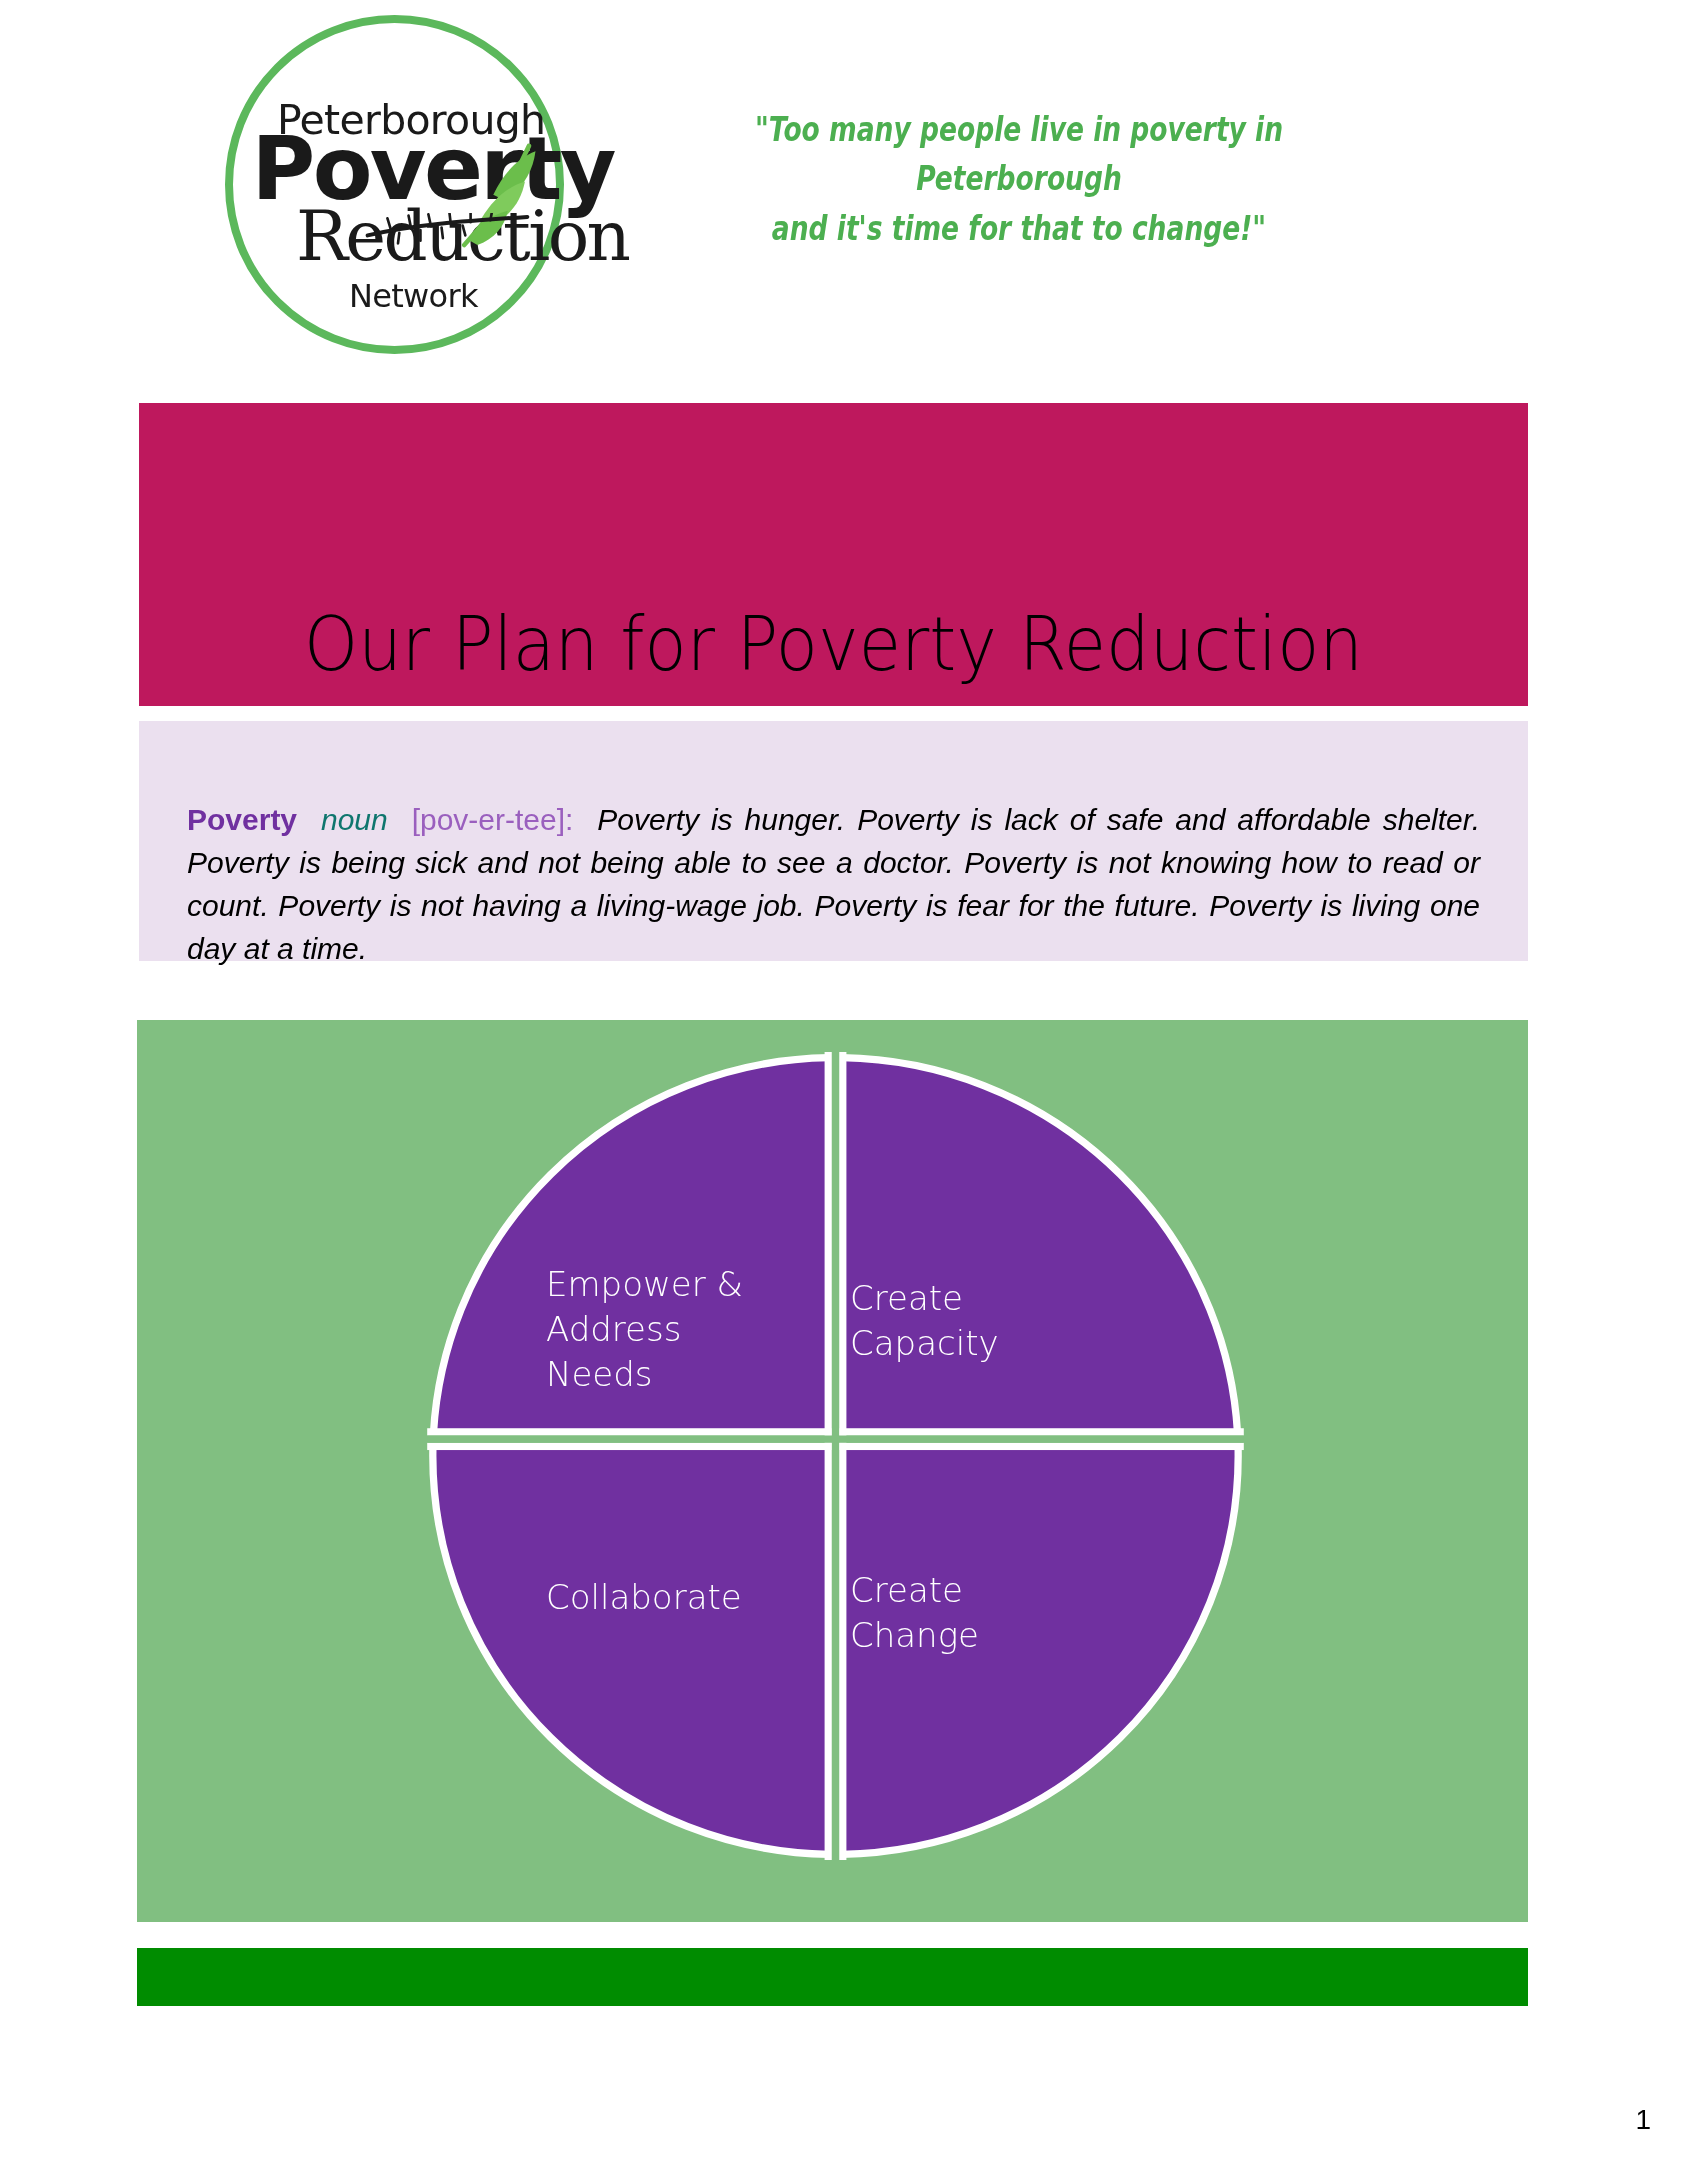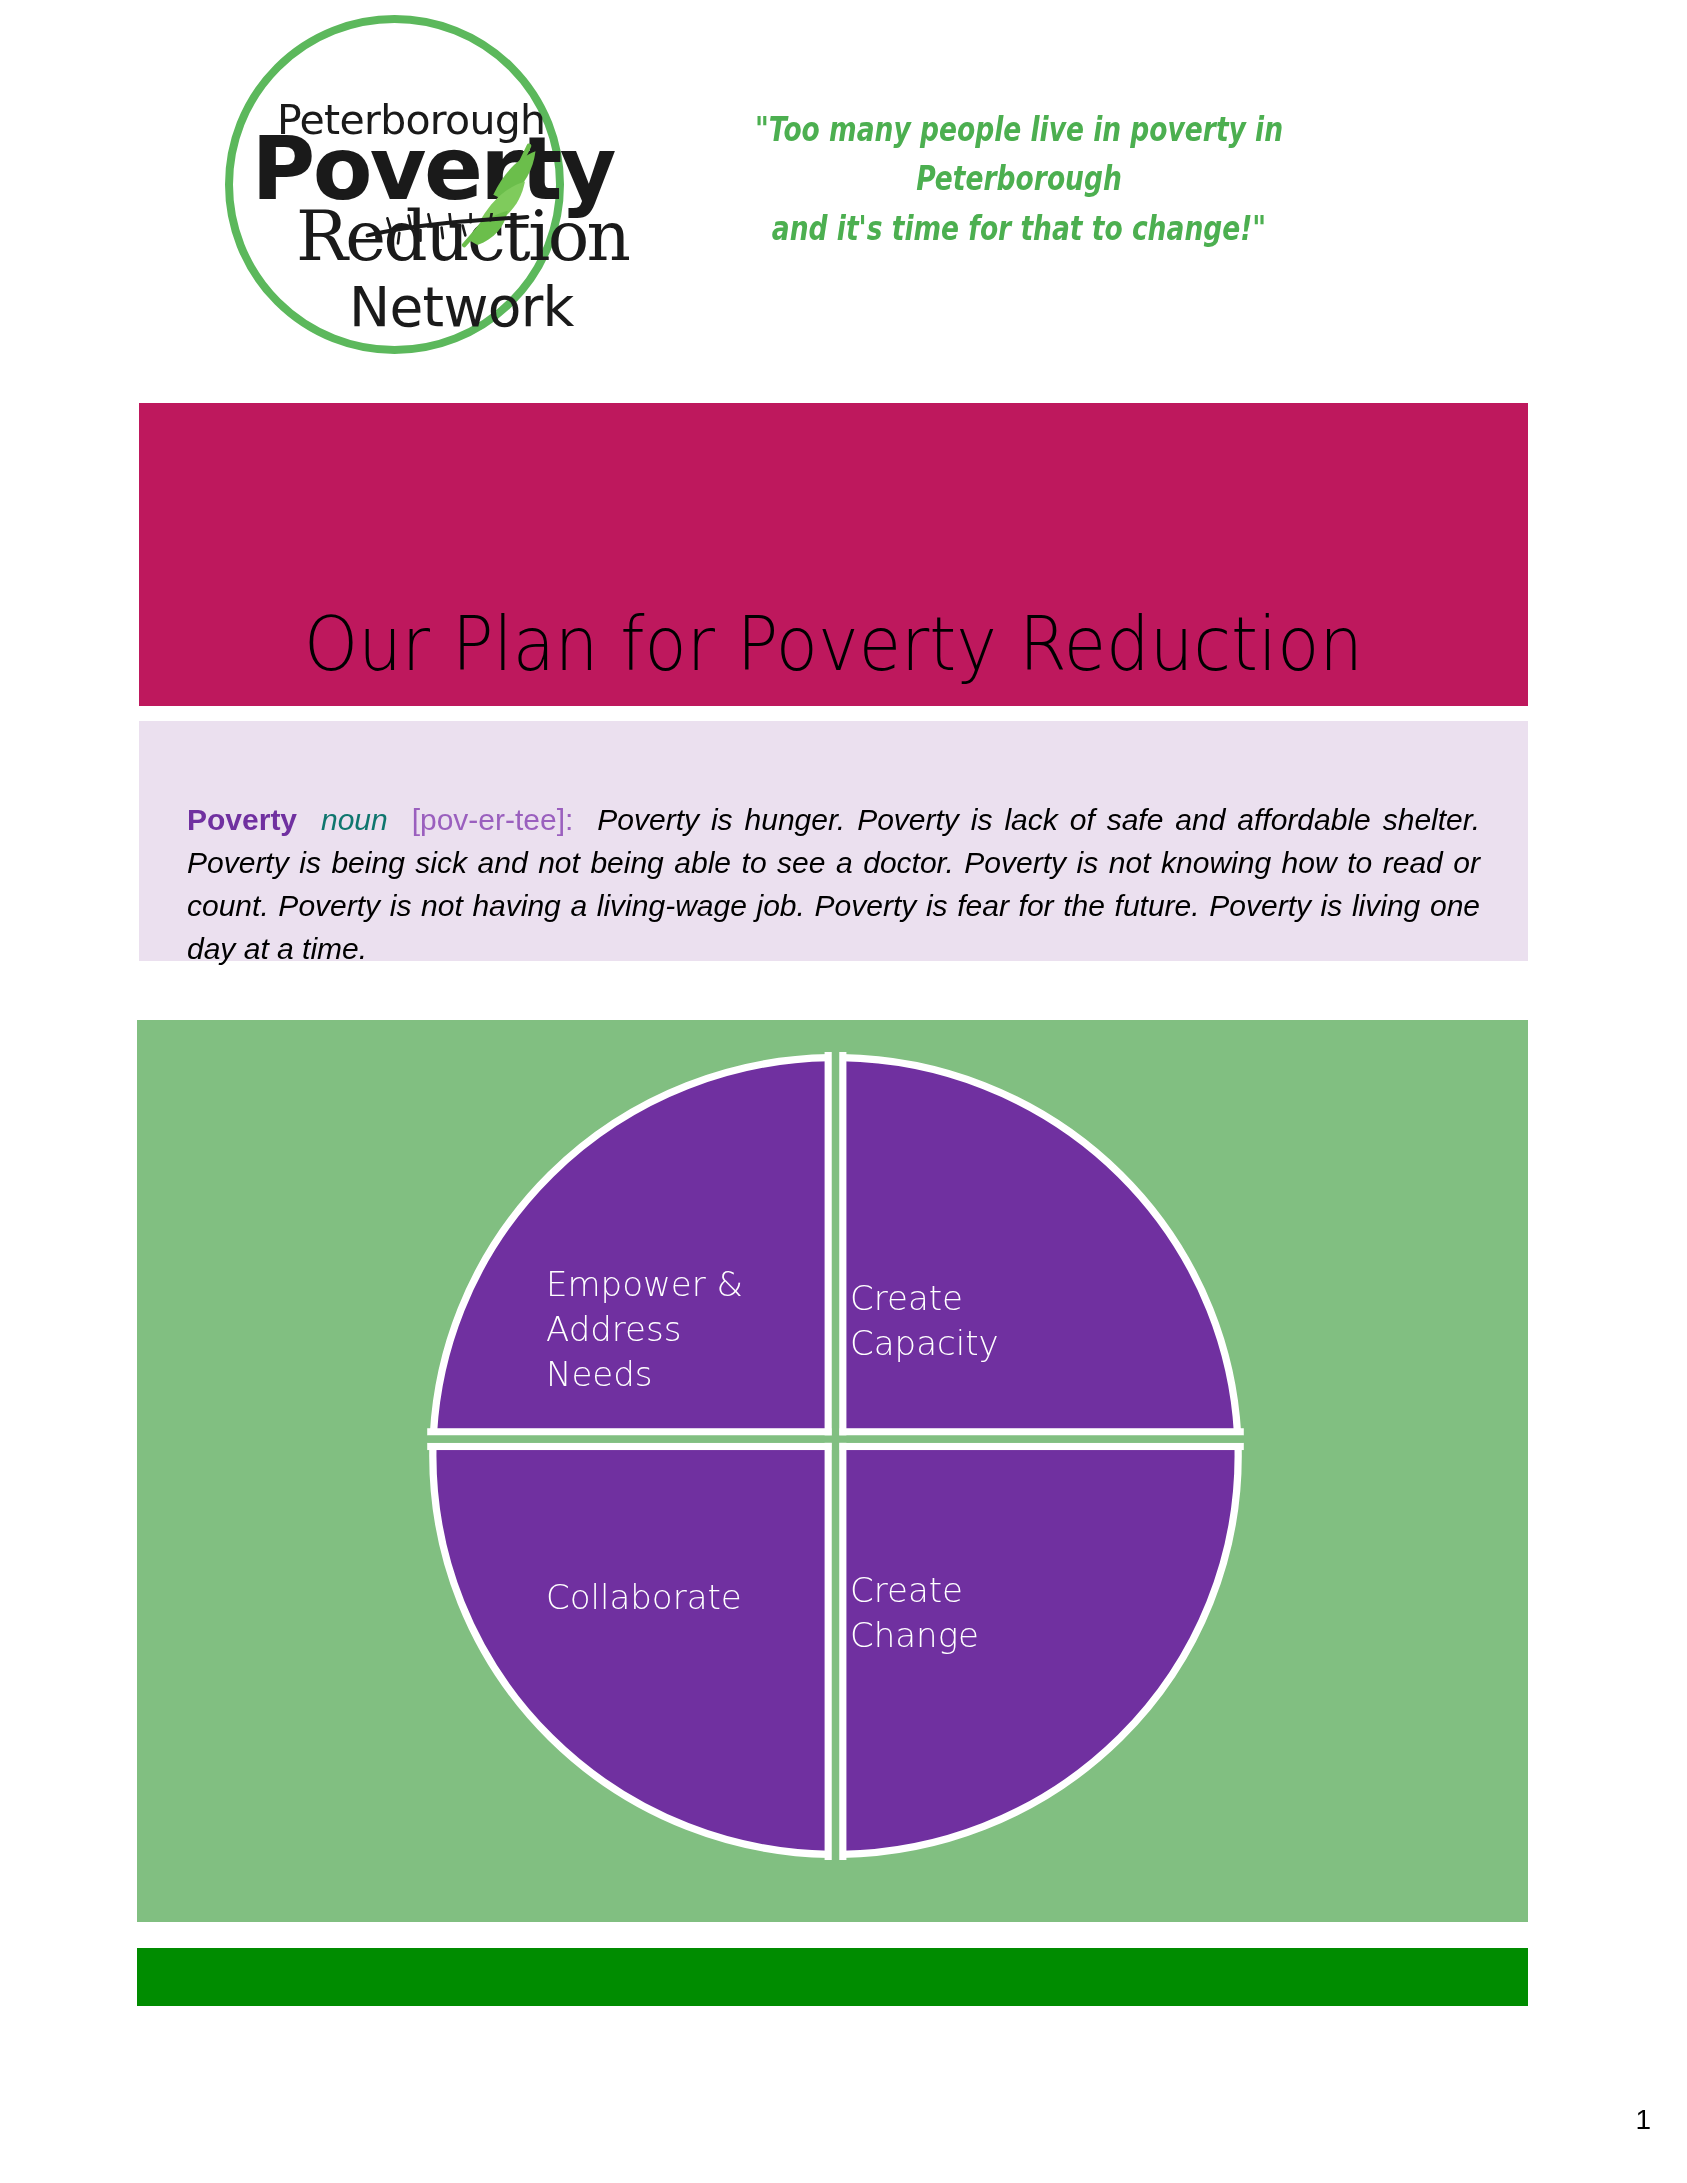--- a/index.html
+++ b/index.html
@@ -62,21 +62,21 @@
   }
   #logo-reduction {
     left: 71px; top: 187px;
     font-family: "DejaVu Serif", serif;
     font-size: 69px;
     letter-spacing: -2.6px;
   }
   #logo-network {
     left: 124px; top: 265px;
     font-family: "DejaVu Sans", sans-serif;
-    font-size: 55px;
+    font-size: 32px;
     letter-spacing: -0.7px;
   }
   
   #logo-sprig {
     position: absolute;
     left: 230px;
     top: 119px;
     width: 99px;
     height: 119px;
   }

